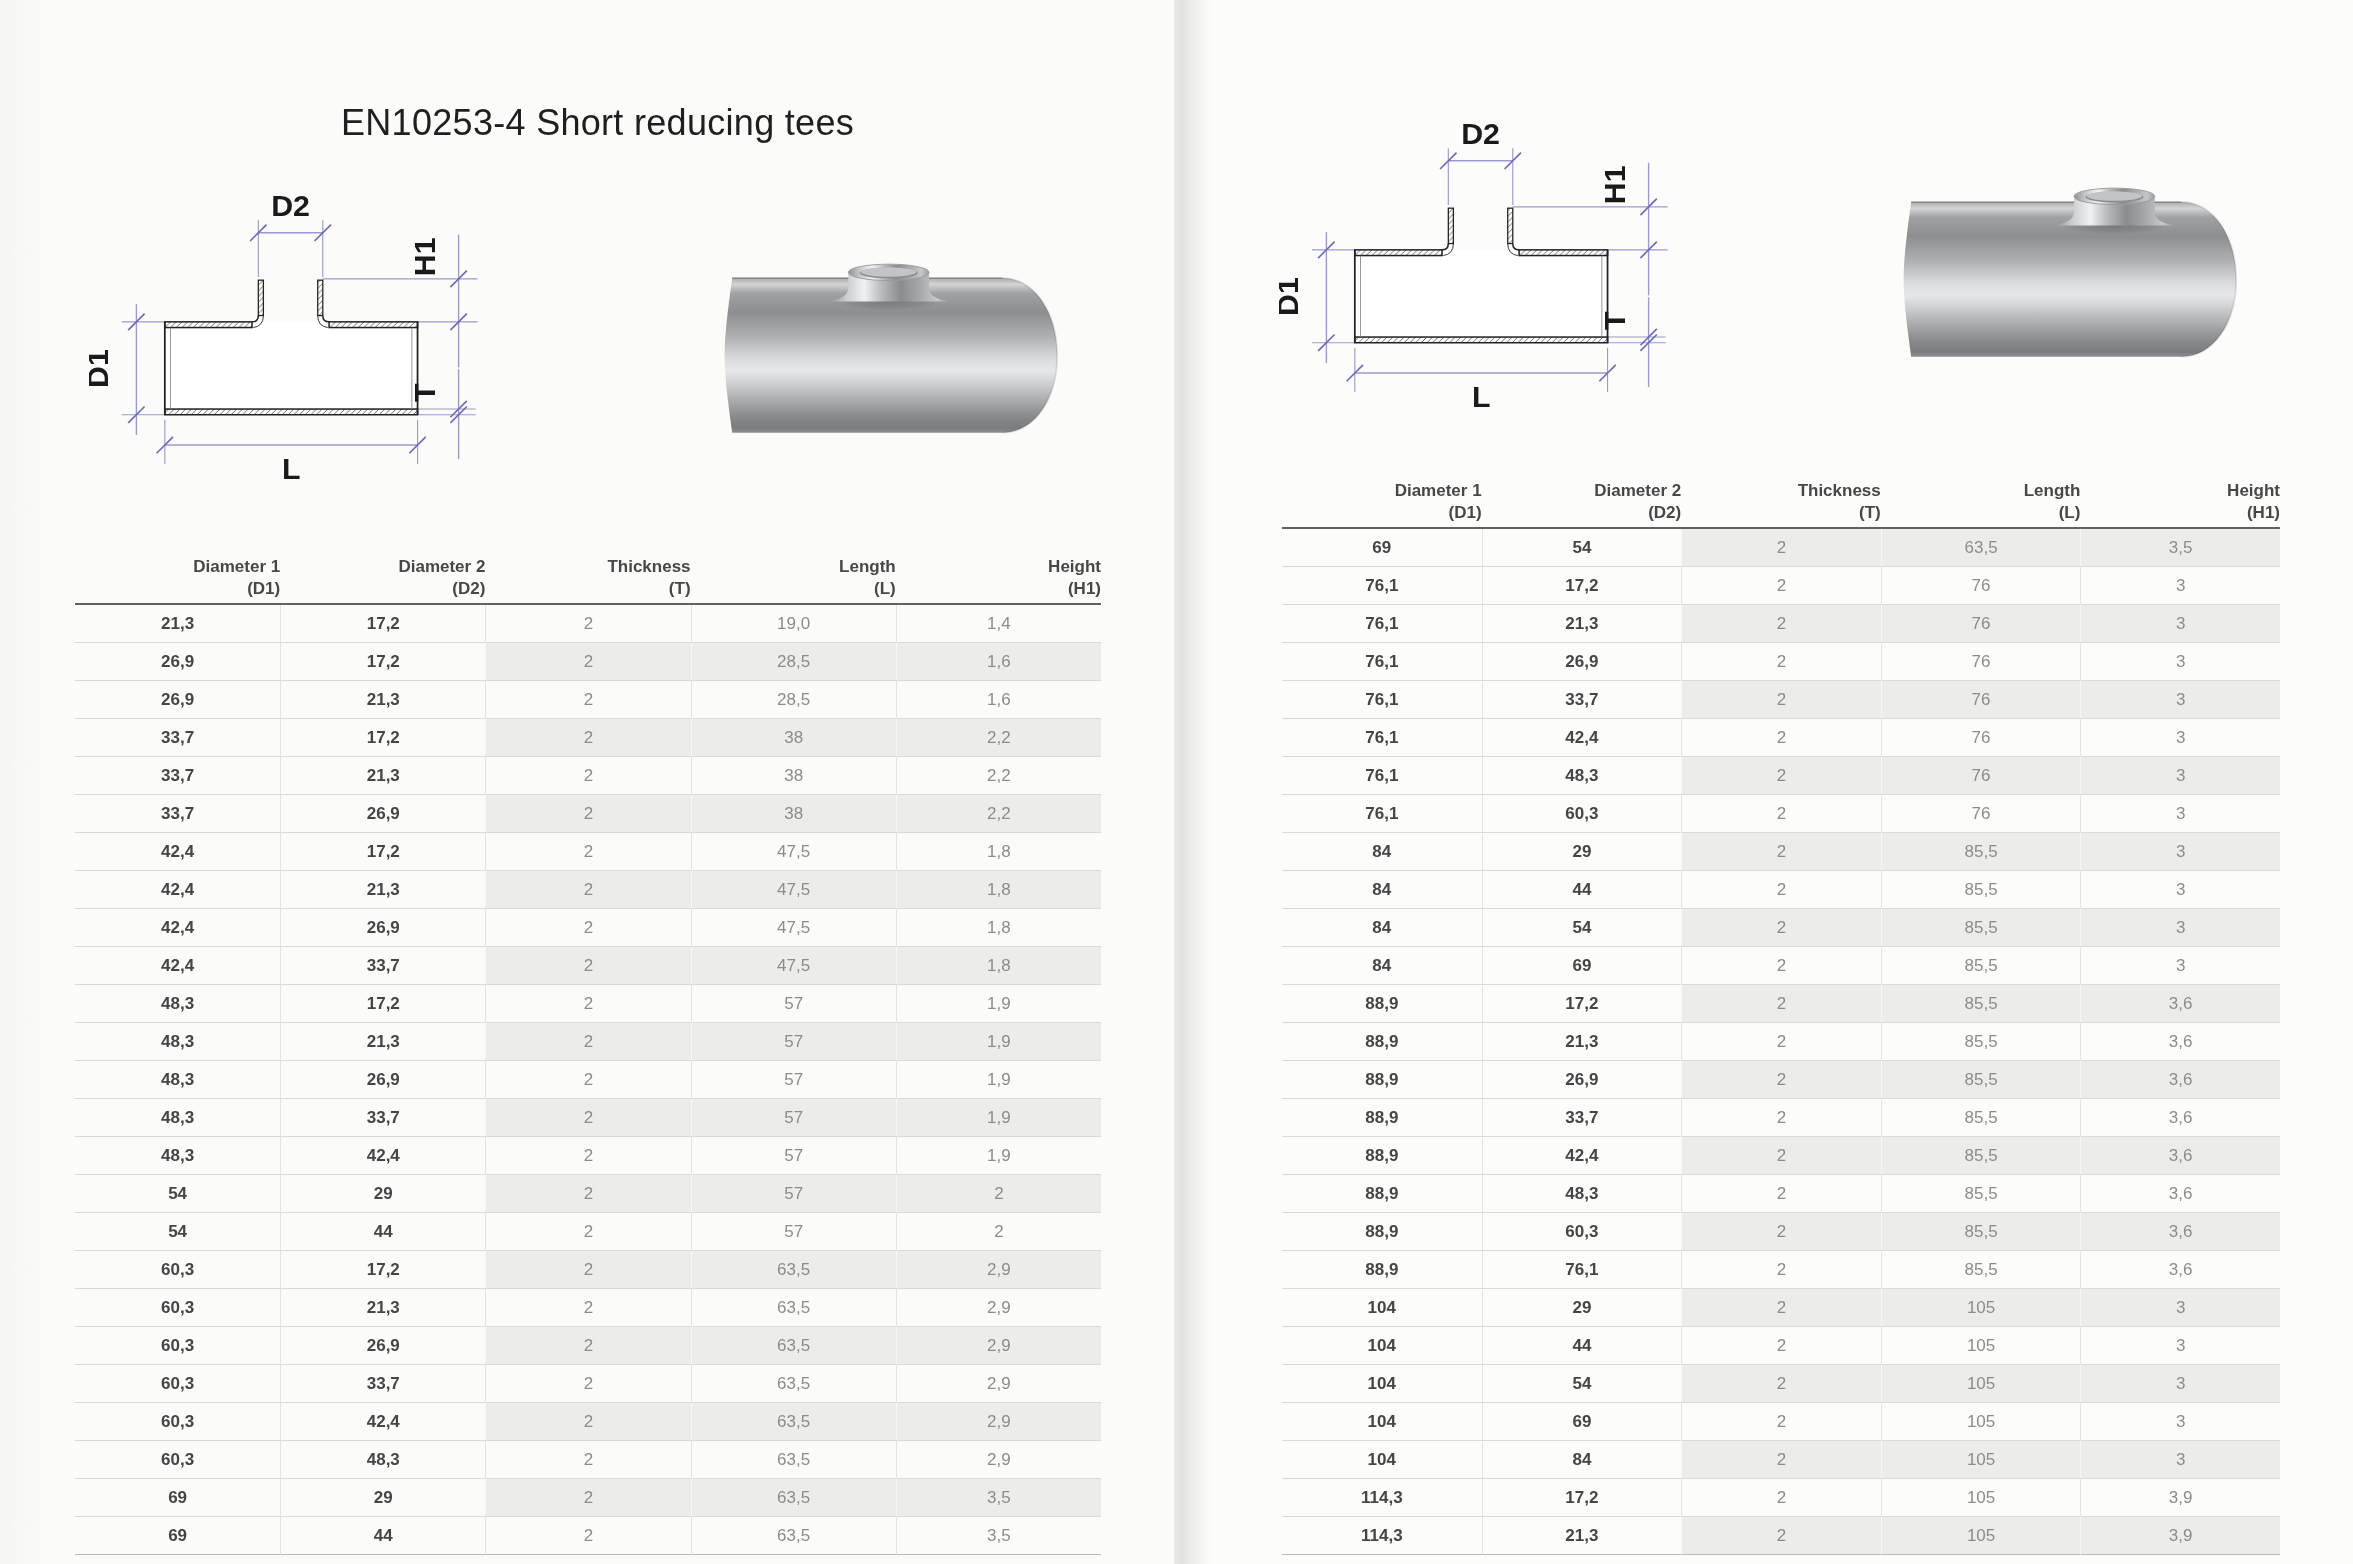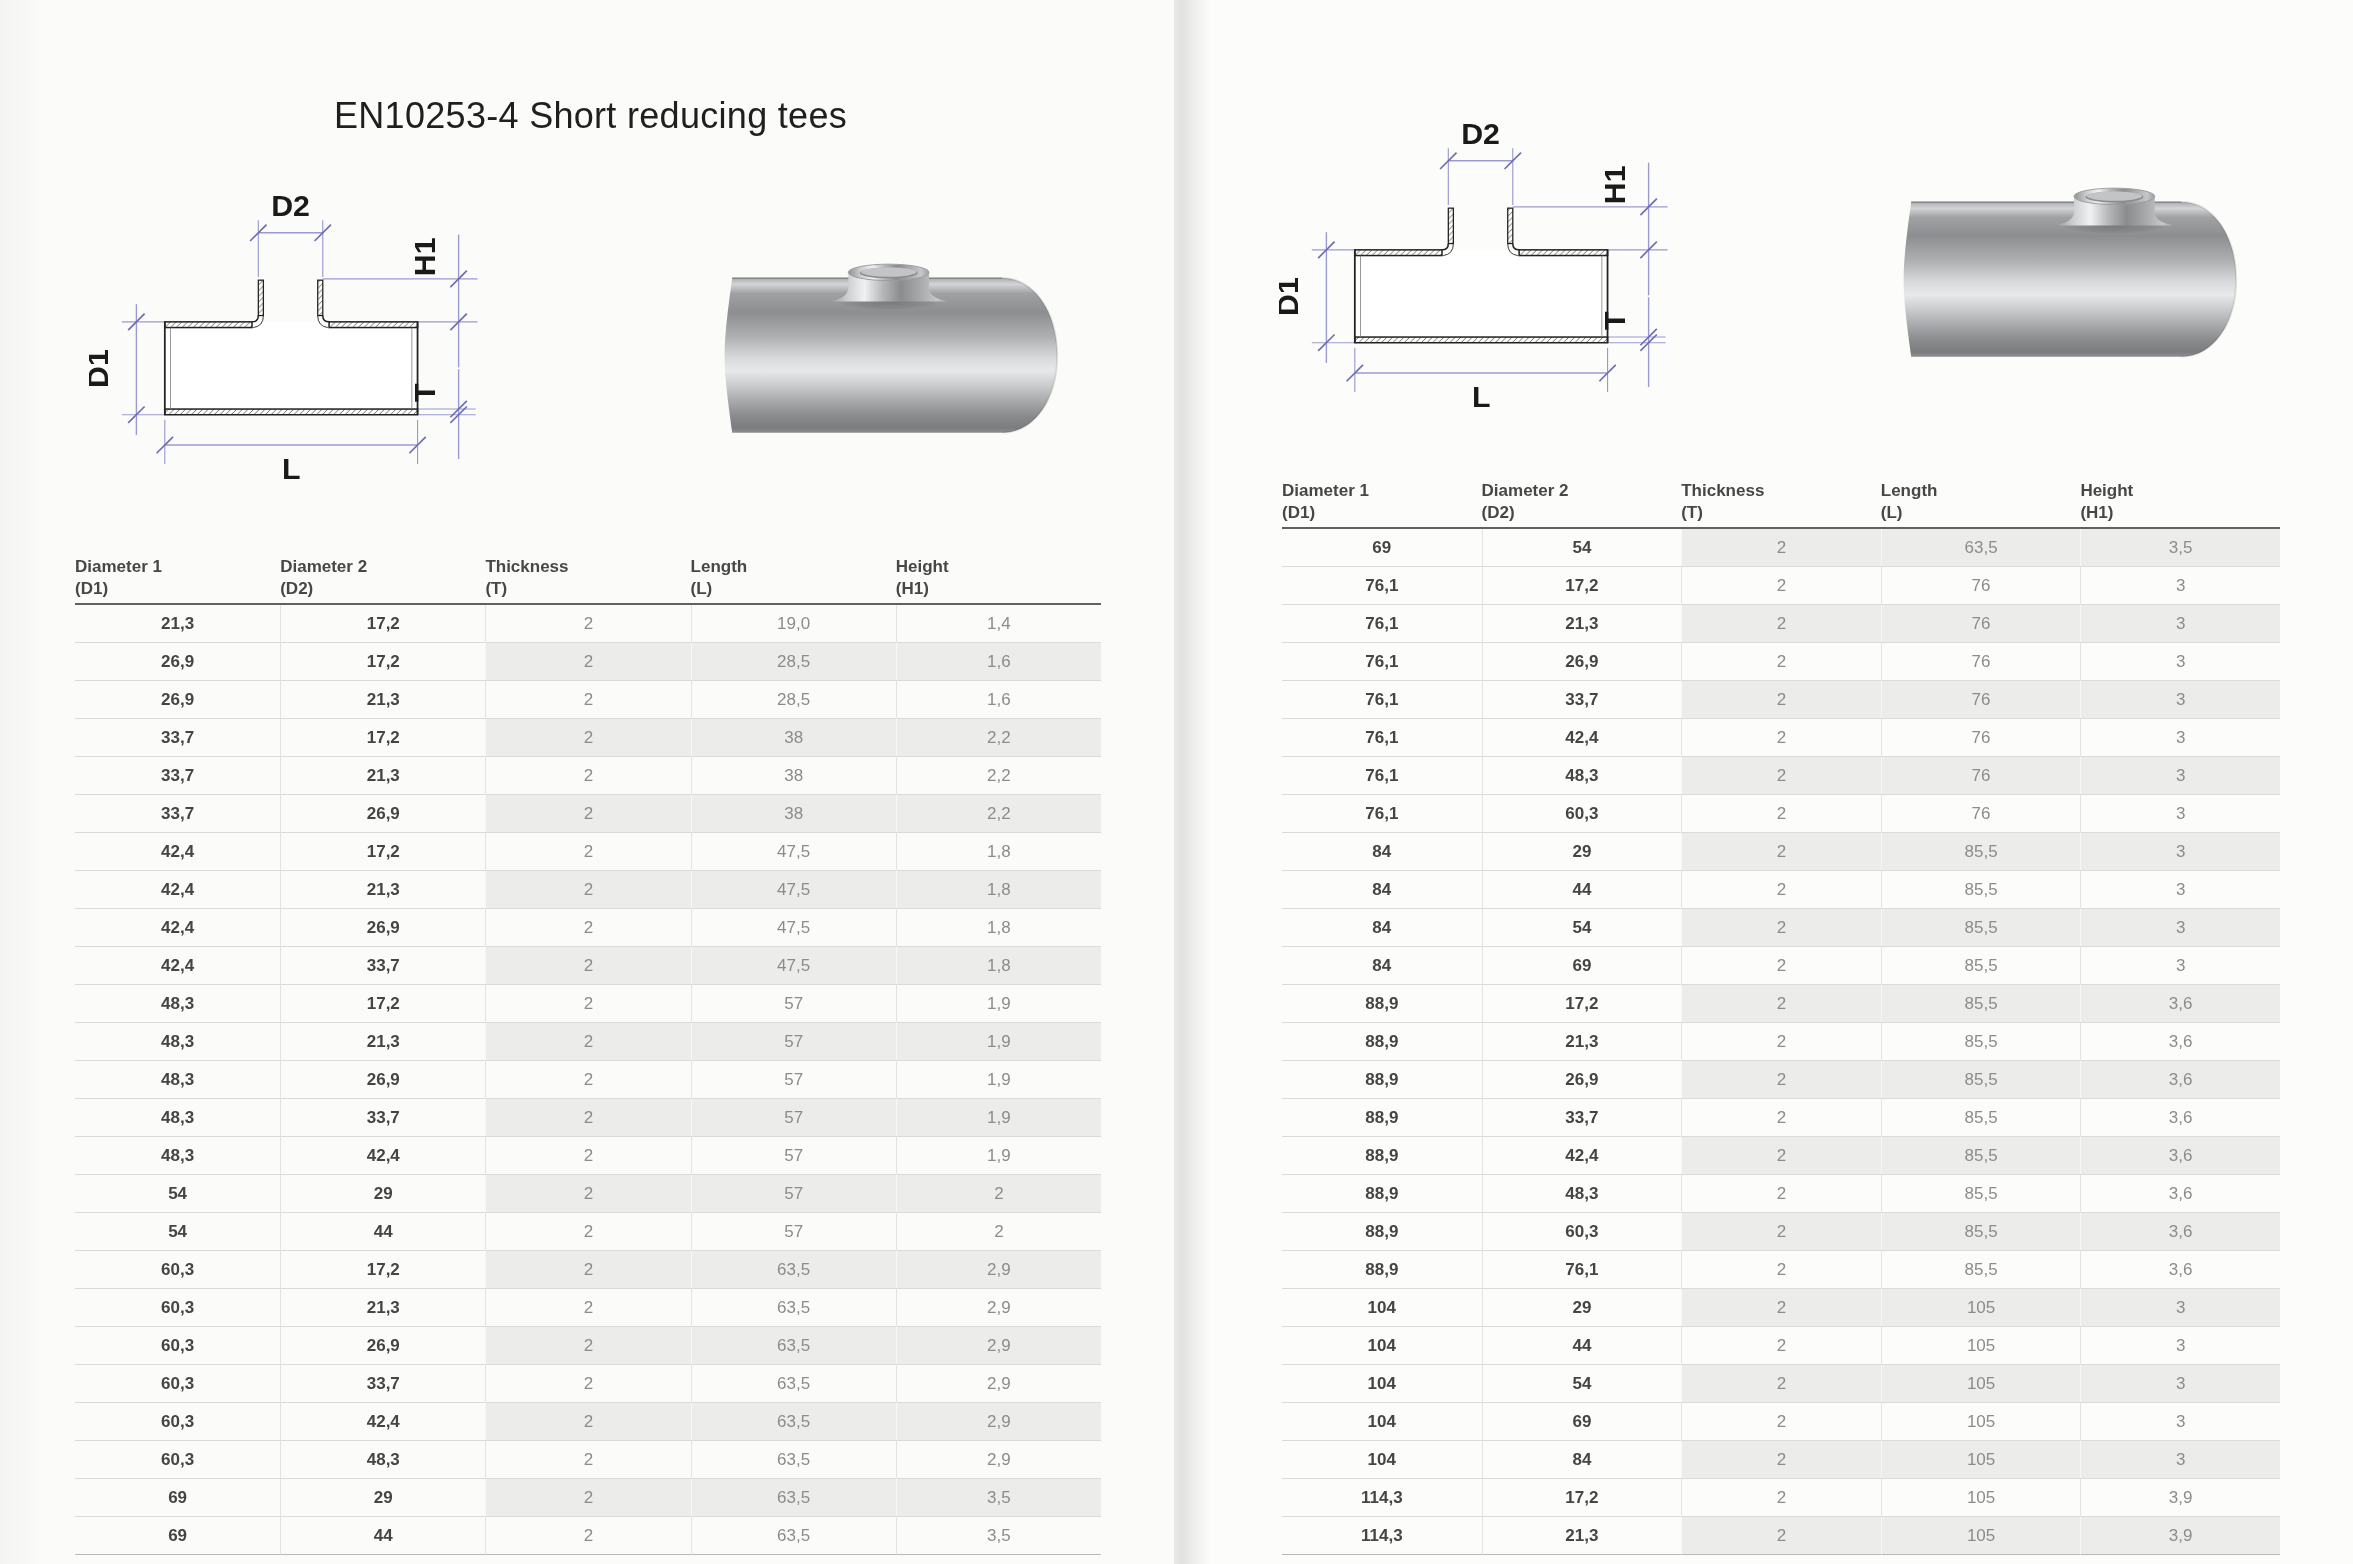--- a/index.html
+++ b/index.html
@@ -7,28 +7,28 @@
     position:relative;width:2354px;height:1565px;overflow:hidden;
     background:#fbfbf9;
     font-family:"Liberation Sans", sans-serif;
   }
   .page-left{position:absolute;left:0;top:0;width:1174px;height:100%;
     background:linear-gradient(to right,#f4f4f2 0px,#fbfbf9 44px,#fbfbf9 100%);}
   .page-right{position:absolute;left:1210px;top:0;right:0;height:100%;background:#fcfcfa;}
   .fold{position:absolute;left:1174px;top:0;width:37px;height:100%;
     background:linear-gradient(to right,#e9e9e7 0%,#e2e2e0 22%,#f1f1ef 62%,#fcfcfa 100%);}
   .doc-title{
-    position:absolute;left:334px;top:95px;margin:0;
+    position:absolute;left:334px;top:95px;margin:7px;
     font-size:36px;font-weight:400;color:#1f1f1f;letter-spacing:0.3px;
   }
   table.dims{position:absolute;border-collapse:separate;border-spacing:0;table-layout:fixed;}
   #table-left{left:75px;top:555px;width:1026px;}
   #table-right{left:1282px;top:479px;width:998px;}
   table.dims th{
-    font-size:17px;font-weight:bold;color:#474747;text-align:left;vertical-align:top;
+    font-size:17px;font-weight:bold;color:#474747;text-align:right;vertical-align:top;
     padding:1.3px 0 3.8px 0;line-height:21.5px;border-bottom:2.5px solid #616161;
   }
   table.dims td{
     height:35px;font-size:17px;text-align:center;vertical-align:middle;
     border-top:0.6px solid #dadad8;
   }
   #table-right td{height:35px;}
   table.dims tbody tr:first-child td{border-top:none;}
   table.dims tbody tr:last-child td{border-bottom:1.3px solid #b9b9b7;}
   table.dims td + td{border-left:0.6px solid #e3e3e1;}

